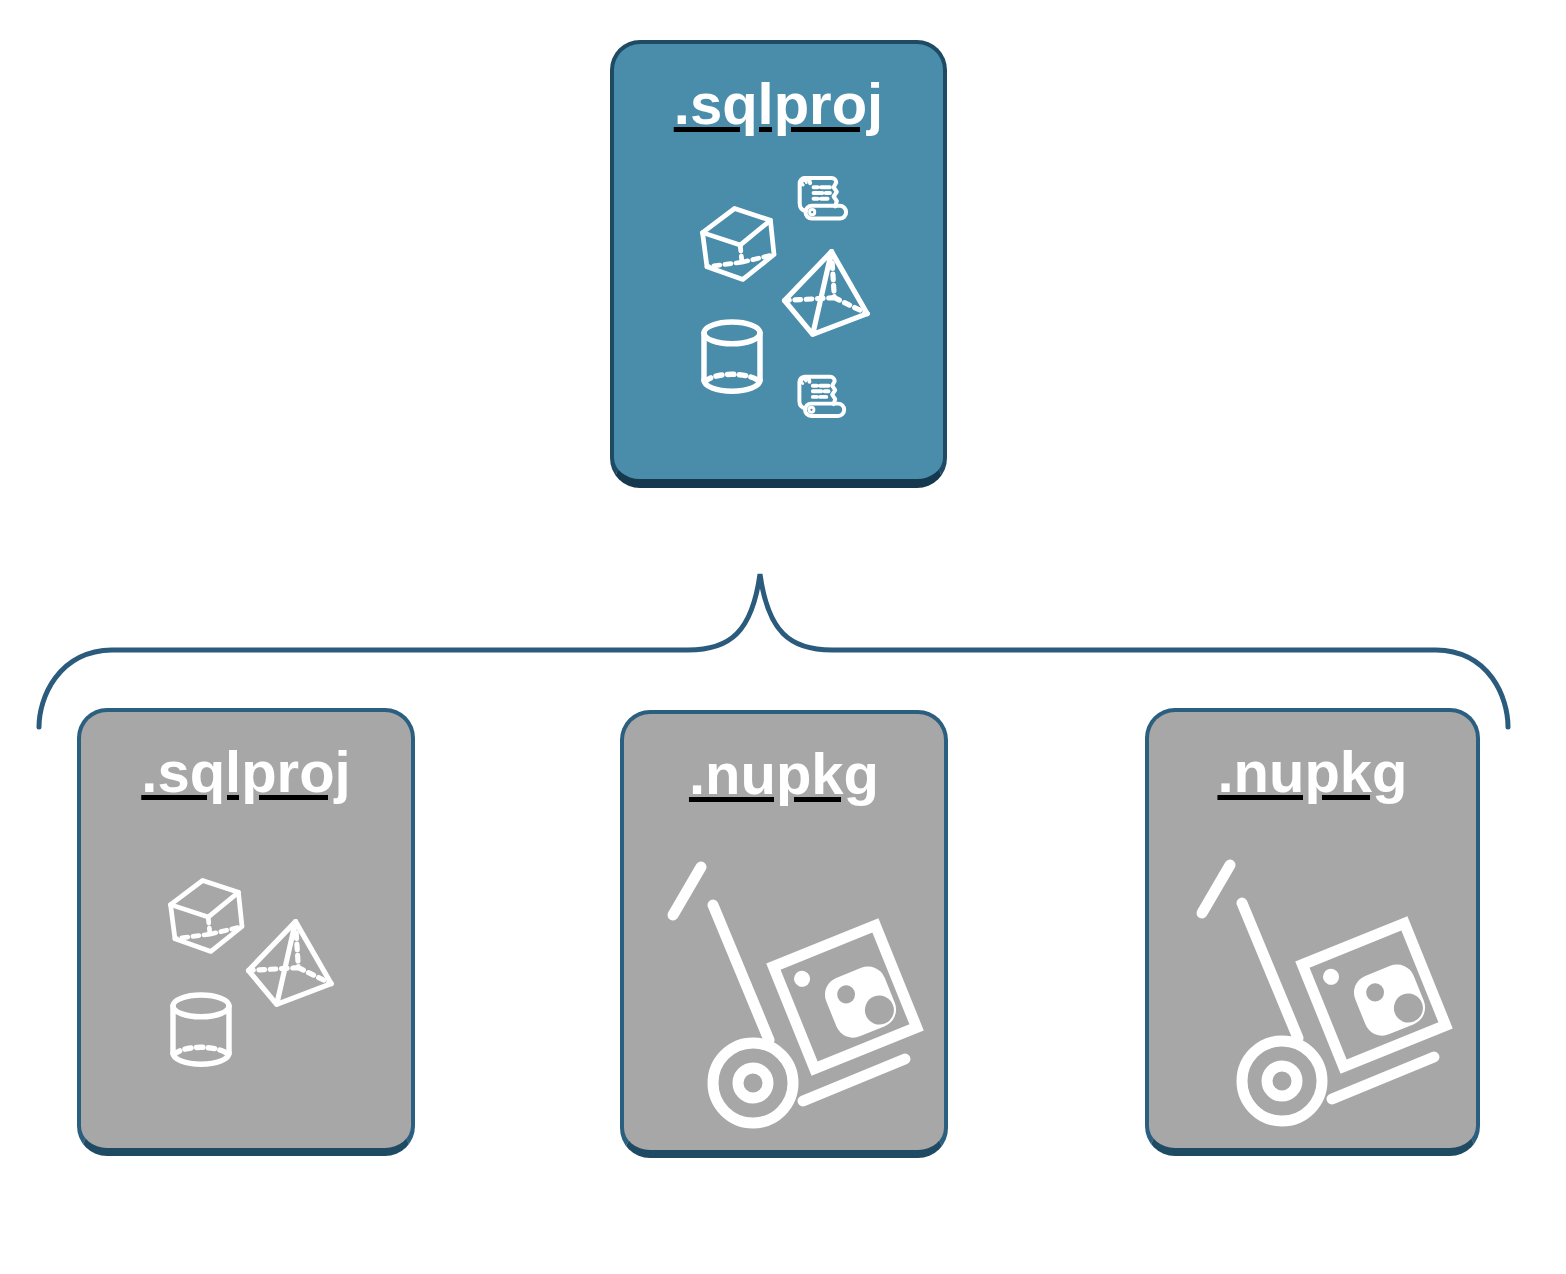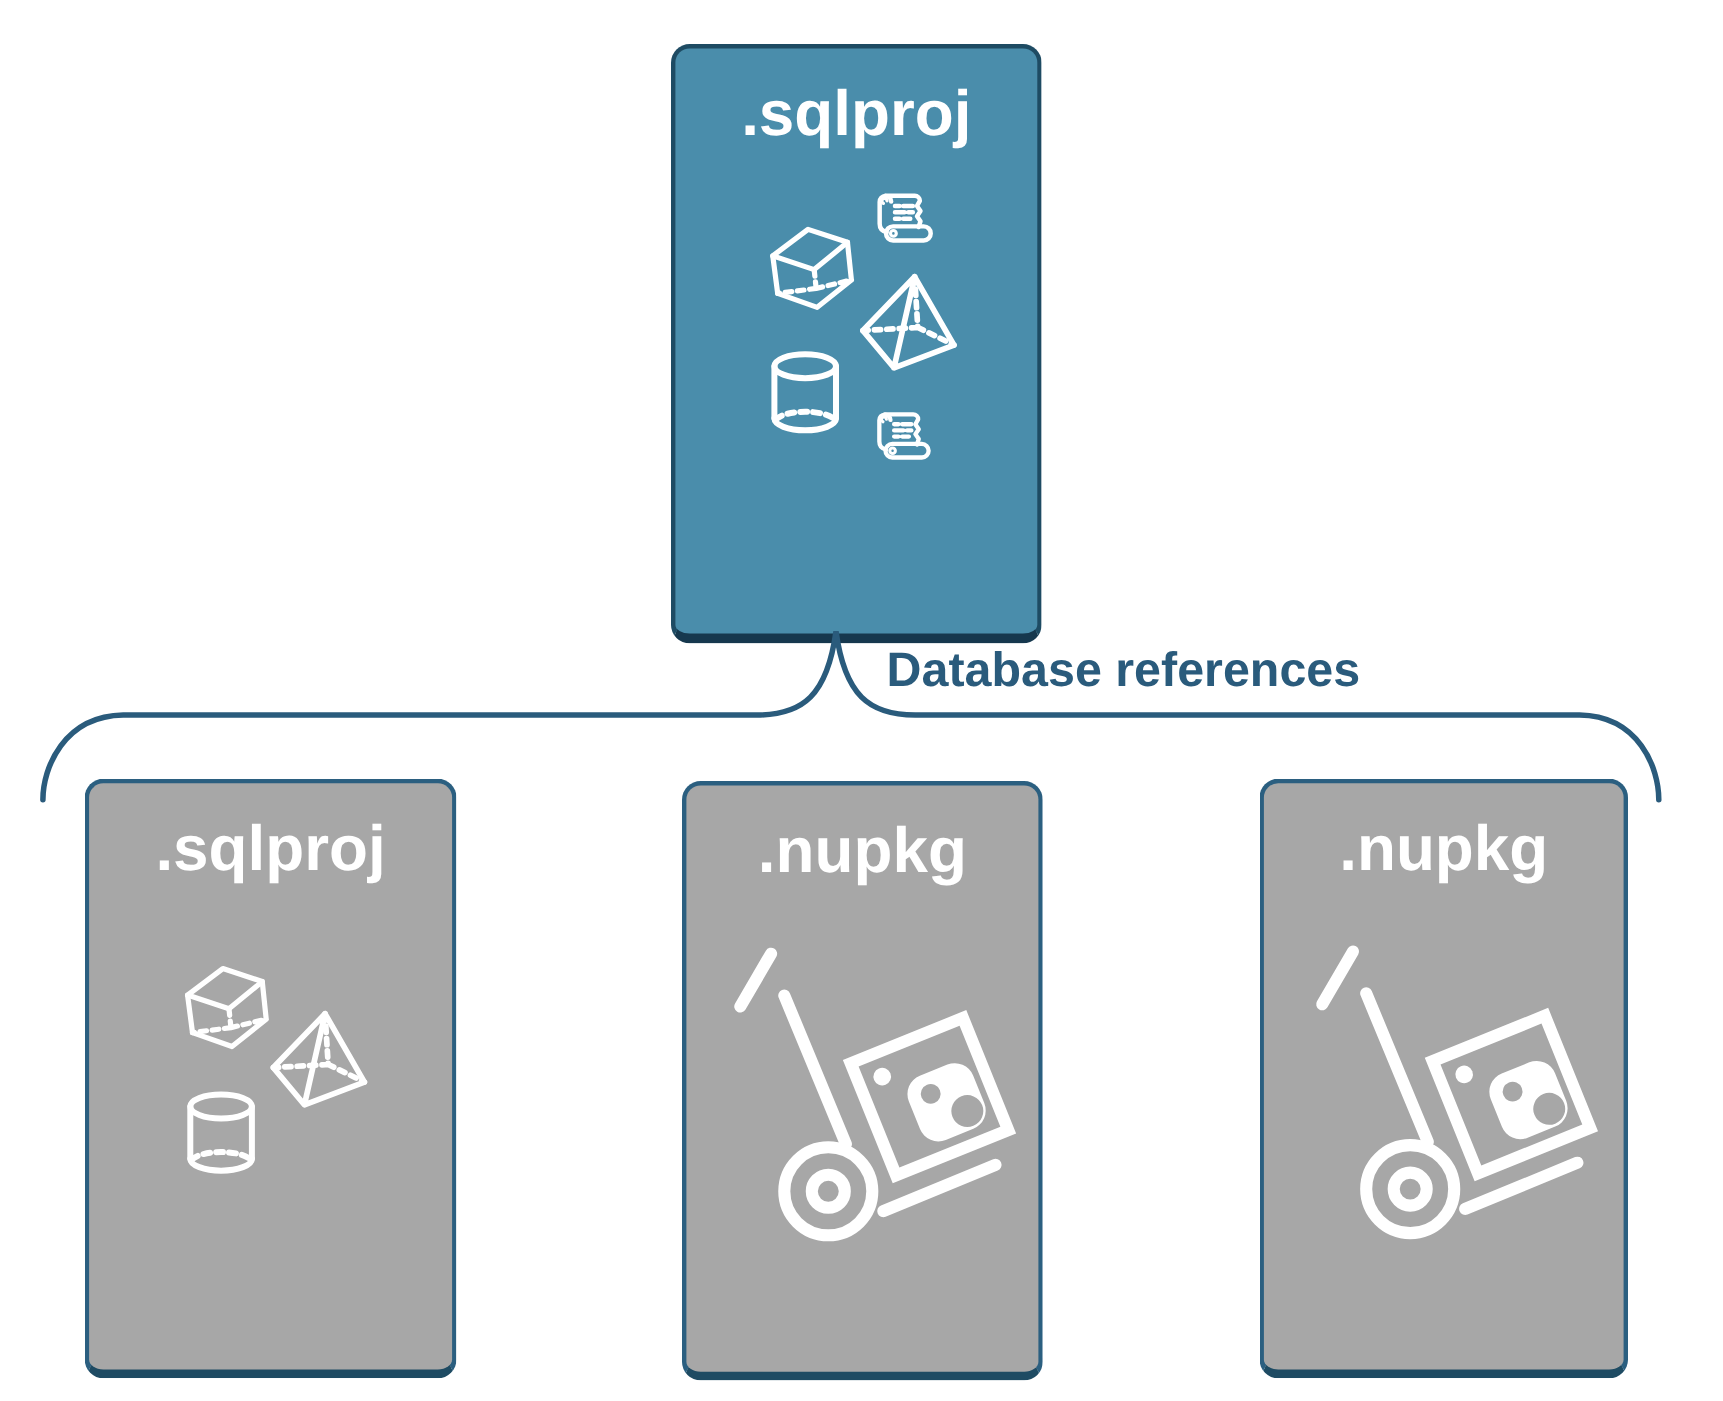--- a/index.html
+++ b/index.html
@@ -5,23 +5,24 @@
   html,body{margin:0;padding:0;background:#fff;}
   #canvas{
     position:relative;
     width:1566px;height:1274px;
     background:#ffffff;
     font-family:"Liberation Sans", sans-serif;
     overflow:hidden;
   }
   .box{
     position:absolute;
-    height:545px;
-    border-radius:17px;
+    height:448px;
+    border-radius:30px;
     box-sizing:border-box;
+    text-decoration:underline;
   }
   .box-root{
     left:610px;top:40px;width:337px;
     background:#4A8DAB;
     border:4px solid #1E4B63;
     border-bottom:9px solid #16384E;
   }
   .box-child{
     background:#A7A7A7;
     border:4px solid #2B5F80;
@@ -136,21 +137,20 @@
   <svg id="brace-svg" width="1566" height="1274">
     <path d="M 39 727
              C 39 698 58 651 112 650
              L 688 650
              C 730 650 752 632 760 574
              C 768 632 790 650 832 650
              L 1436 650
              C 1490 651 1508 698 1508 727" fill="none" stroke="#2A5B7C" stroke-width="5" stroke-linecap="round"></path>
   </svg>
 
-  <div id="connector-label">Database references</div>
 
   <div class="box box-child" id="child-sqlproj">
     <div class="box-title">.sqlproj</div>
     <svg class="icon" style="left:81px;top:158px" width="88" height="86">
         <use href="#icon-cube"></use>
       </svg>
     <svg class="icon" style="left:156px;top:204px" width="102" height="94">
         <use href="#icon-pyramid"></use>
       </svg>
     <svg class="icon" style="left:85px;top:278px" width="70" height="80">

